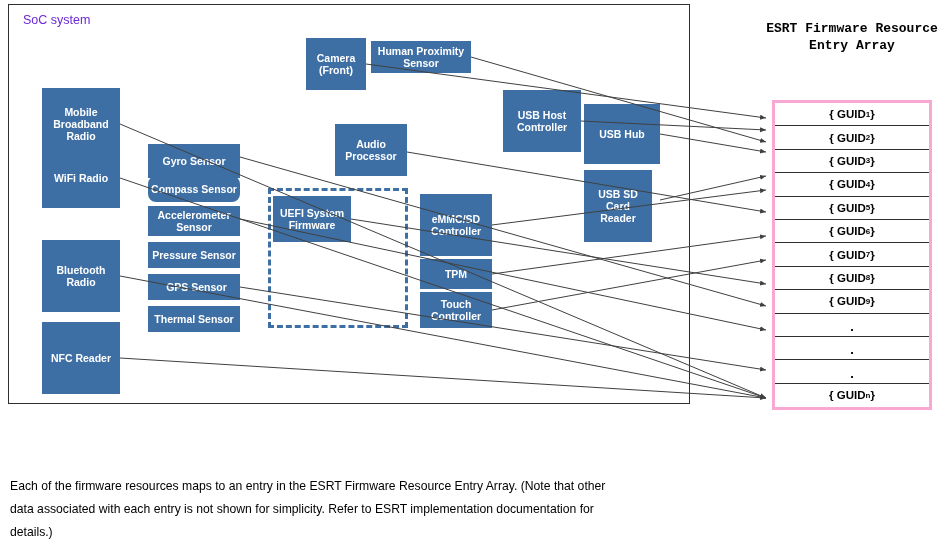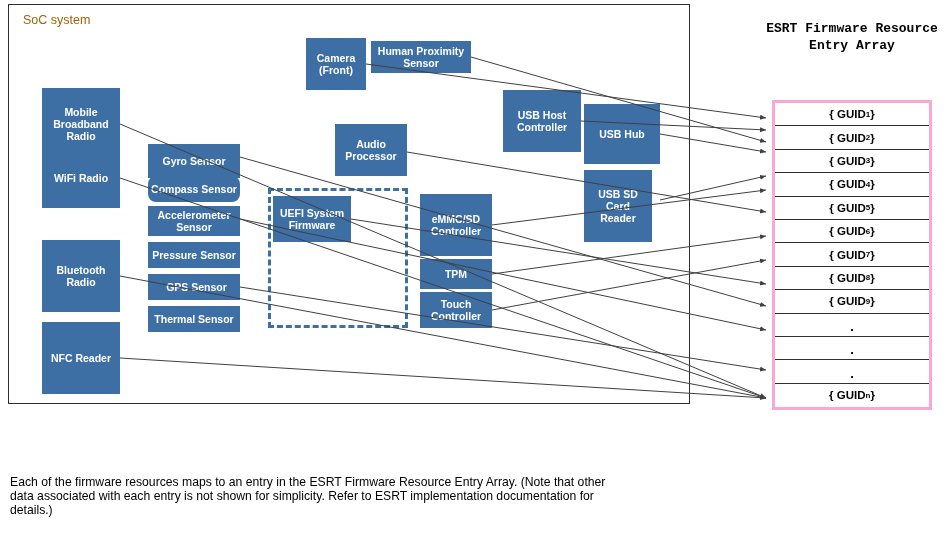--- a/index.html
+++ b/index.html
@@ -28,21 +28,21 @@
     height: 400px;
     border: 1px solid #2f2f2f;
     box-sizing: border-box;
     background: #ffffff;
   }
   .soc-label {
     position: absolute;
     left: 14px;
     top: 8px;
     font-size: 12.5px;
-    color: #a16207;
+    color: #6d28d9;
   }
   .blk {
     position: absolute;
     background: #3d6fa5;
     color: #ffffff;
     font-weight: bold;
     font-size: 10.5px;
     line-height: 12px;
     display: flex;
     align-items: center;
@@ -108,21 +108,21 @@
     top: 430px;
     font-size: 14.5px;
   }
   .caption-main i { font-style: italic; }
   .caption-body {
     position: absolute;
     left: 10px;
     top: 475px;
     width: 600px;
     font-size: 12.2px;
-    line-height: 14px;
+    line-height: 23px;
   }
   svg.links {
     position: absolute;
     left: 0; top: 0;
     width: 945px;
     height: 543px;
     pointer-events: none;
   }
 </style>
 </head>

